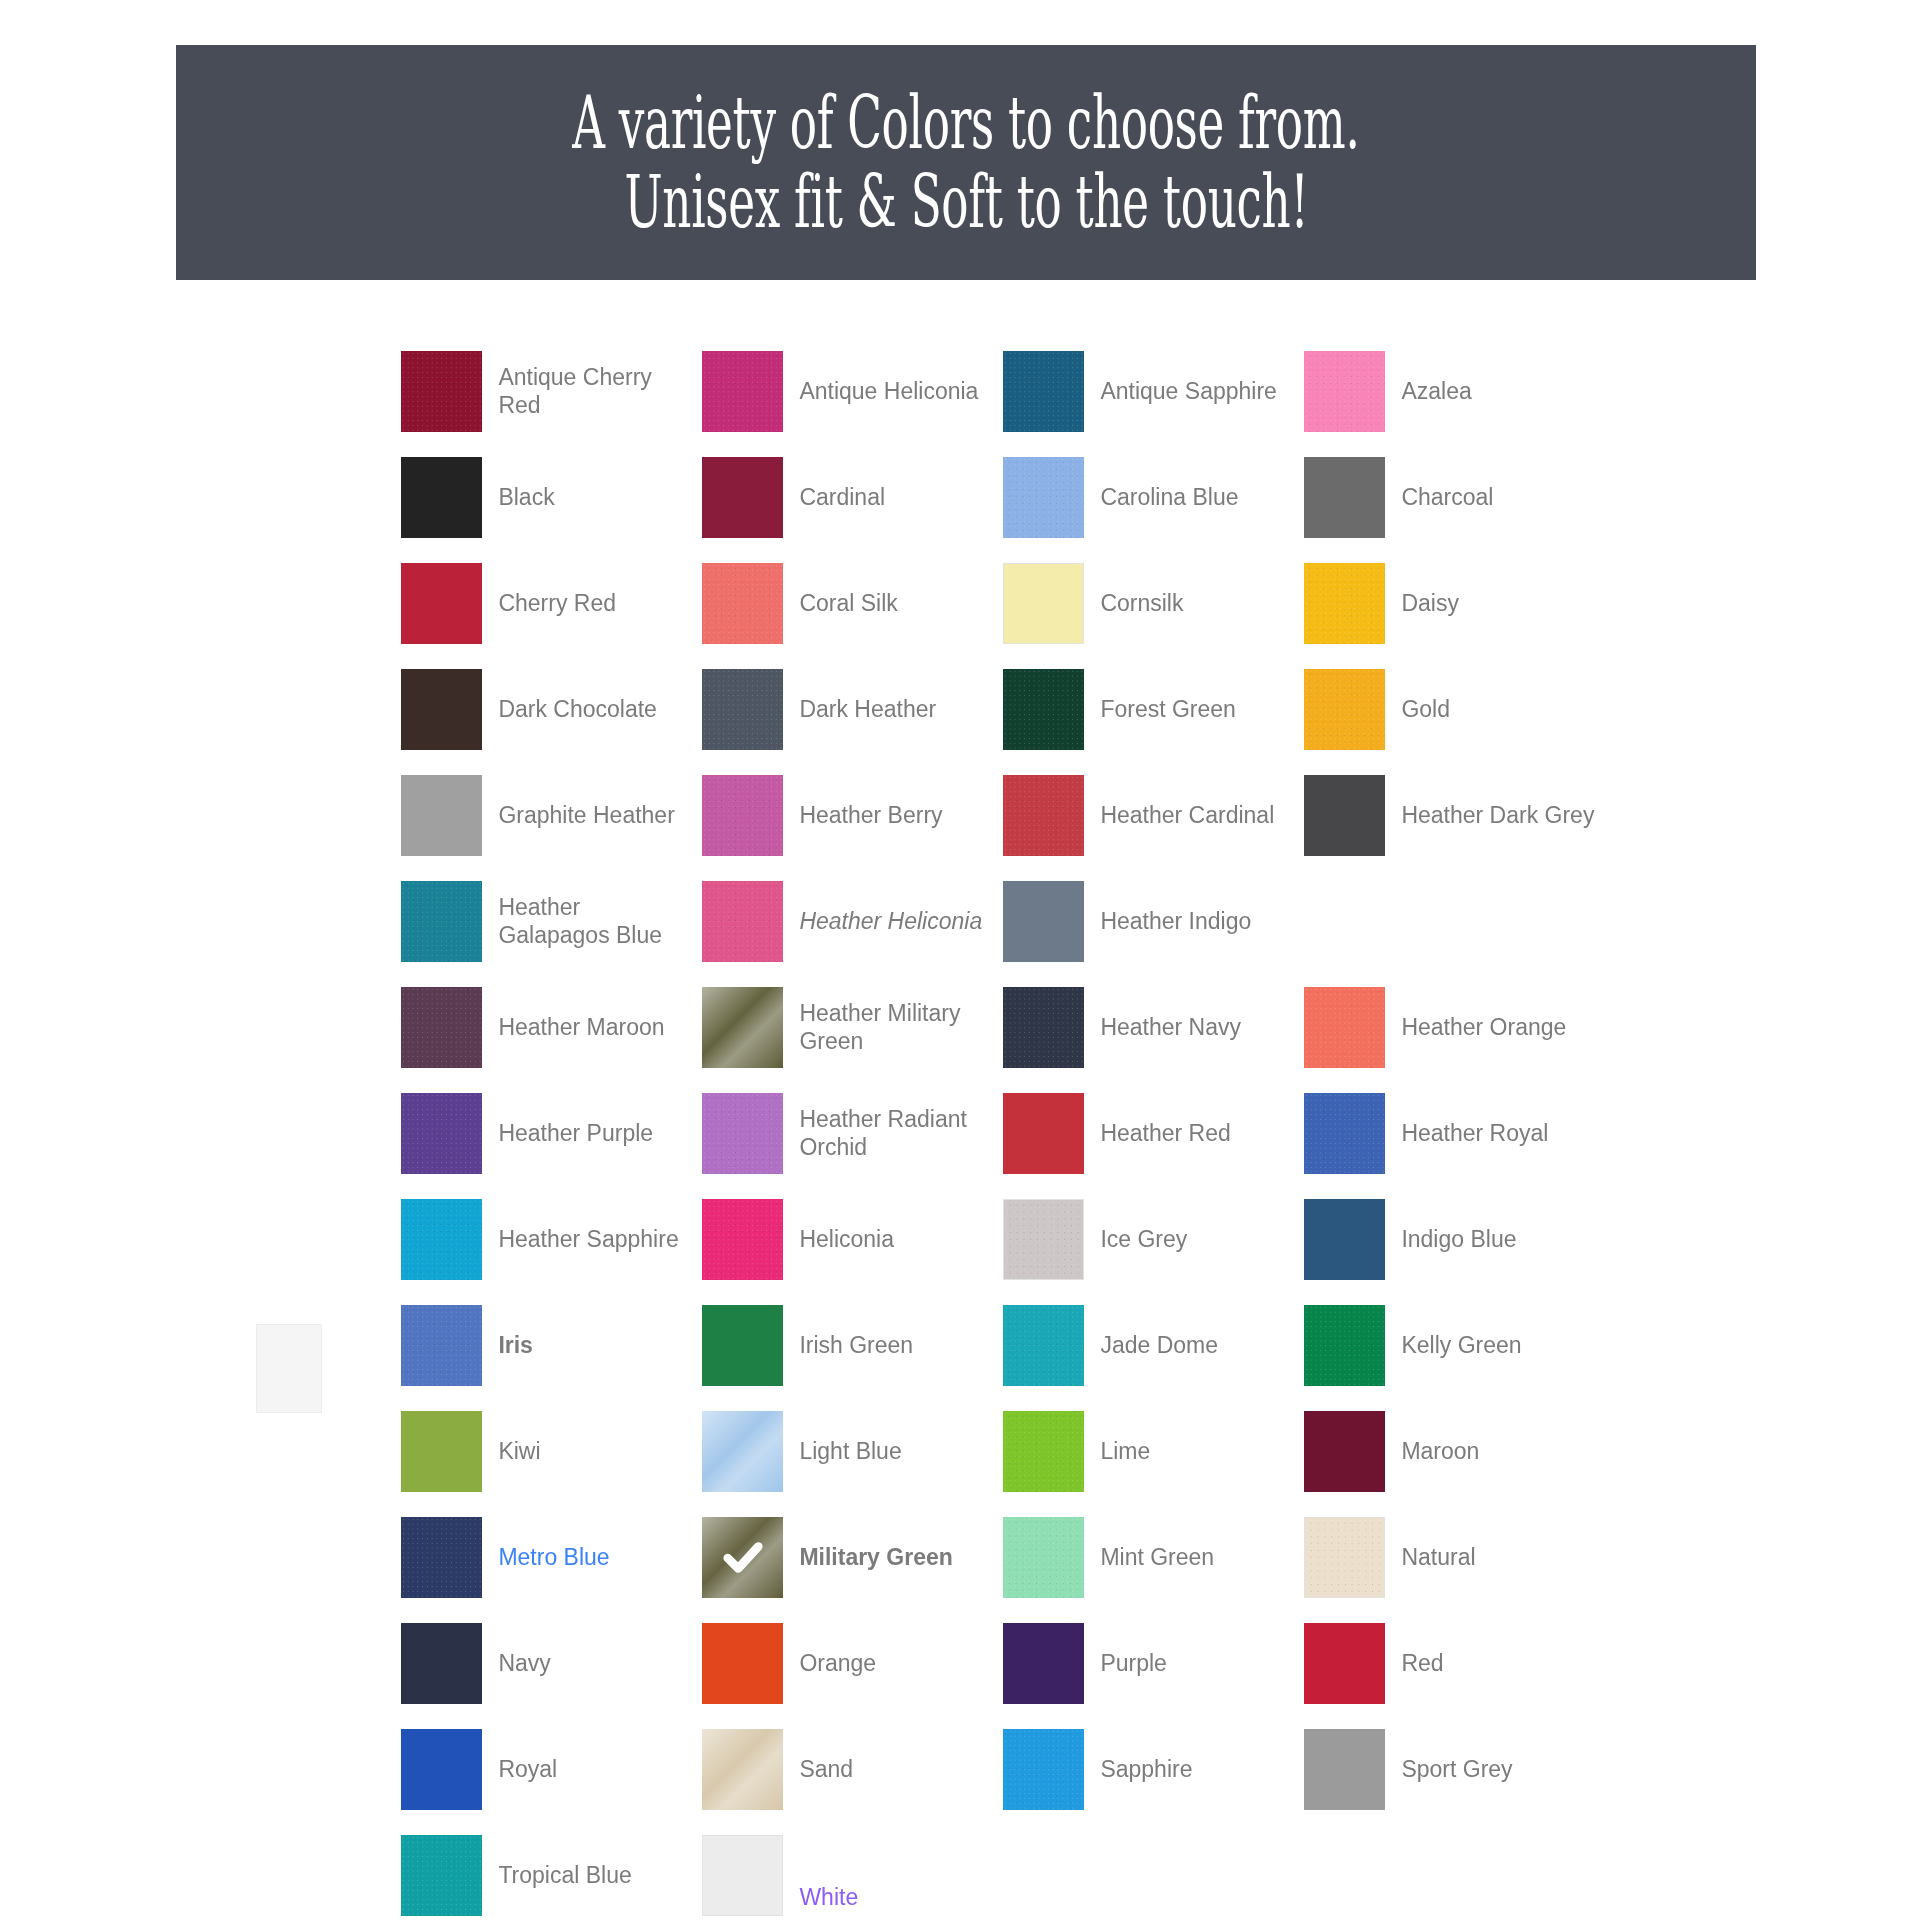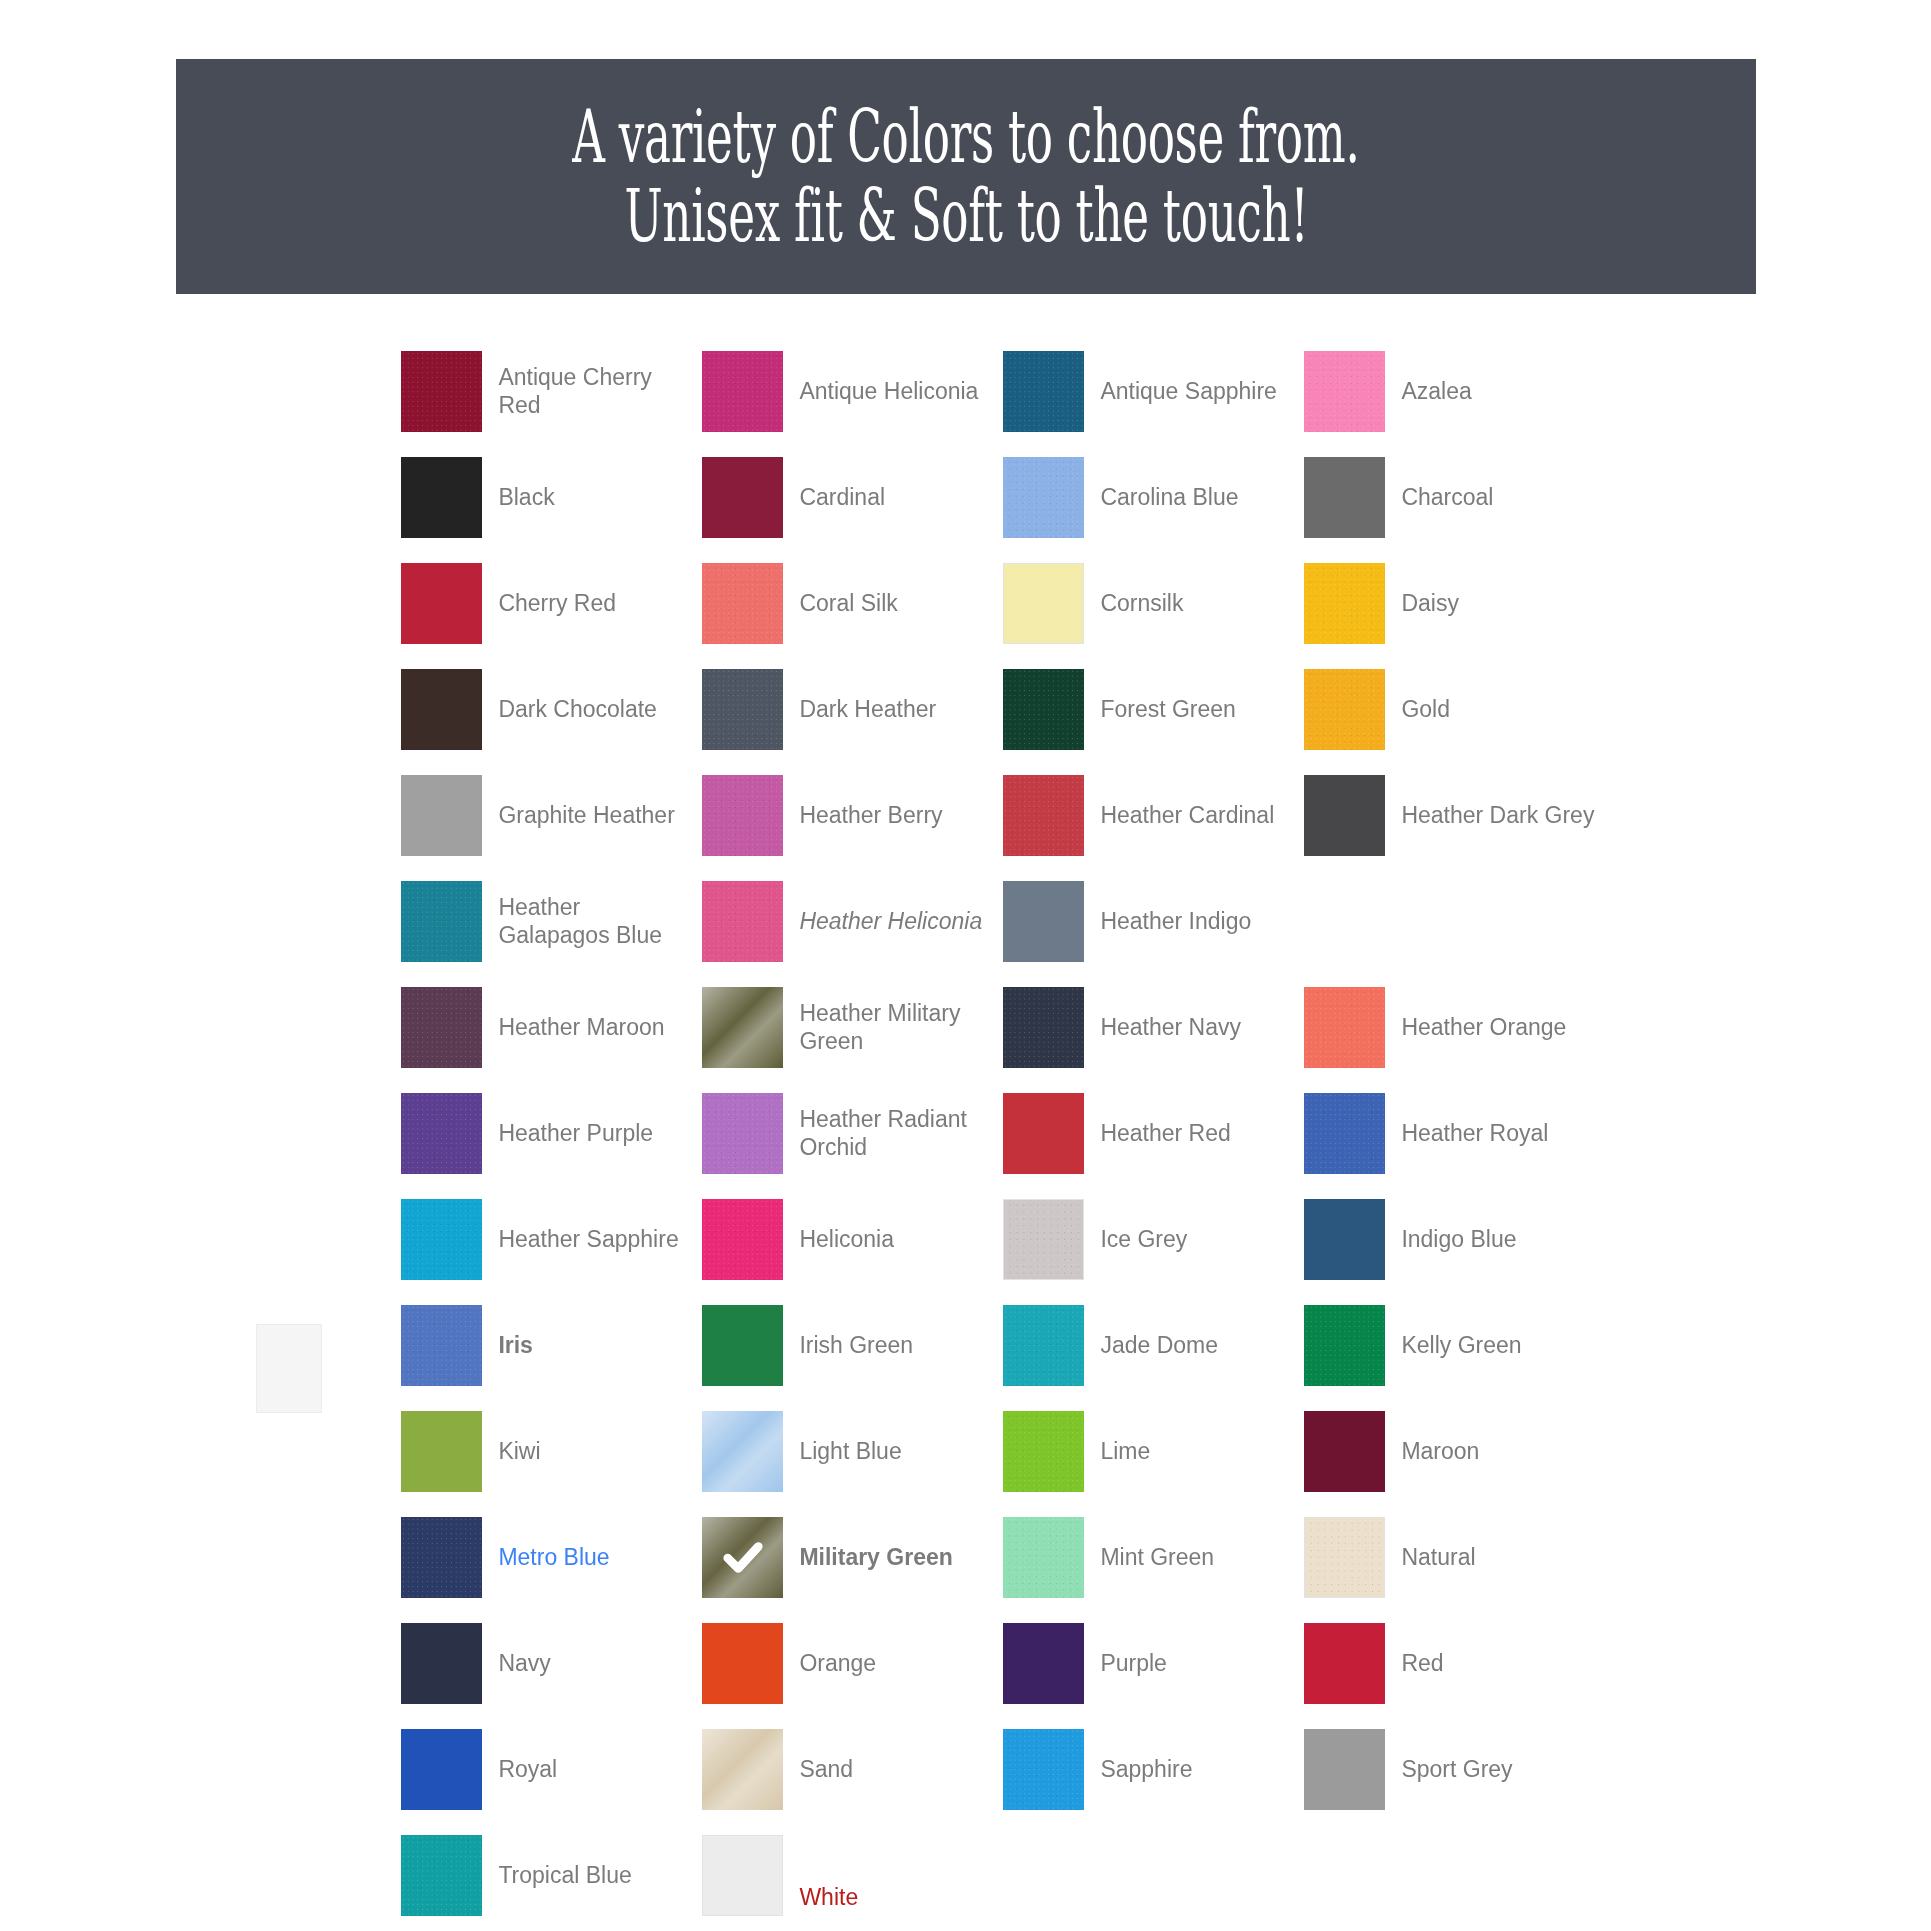--- a/index.html
+++ b/index.html
@@ -12,21 +12,21 @@
     height: 1931px;
     font-family: "Liberation Sans", sans-serif;
     position: relative;
     overflow: hidden;
   }
 
   
   .banner {
     position: absolute;
     left: 176px;
-    top: 59px;
+    top: 45px;
     width: 1580px;
     height: 235px;
     background: #484c57;
     box-sizing: border-box;
     display: flex;
     flex-direction: column;
     align-items: center;
     justify-content: center;
     text-align: center;
   }
@@ -399,19 +399,19 @@
         <div class="swatch-label" style="color: rgb(123, 123, 123);">Sport Grey</div>
       </div>
     </div>
     <div class="grid-row">
       <div class="cell">
         <div class="swatch tex" style="background: rgb(16, 160, 164);"></div>
         <div class="swatch-label" style="color: rgb(123, 123, 123);">Tropical Blue</div>
       </div>
       <div class="cell">
         <div class="swatch bordered" style="background: rgb(236, 236, 236);"></div>
-        <div class="swatch-label" style="color: #b91c1c; margin-top: 44px;">White</div>
+        <div class="swatch-label" style="color: #8b5cf6; margin-top: 44px;">White</div>
       </div>
       <div class="cell empty-cell"></div>
       <div class="cell empty-cell"></div>
     </div>
   </div>
 
 
 </body></html>

